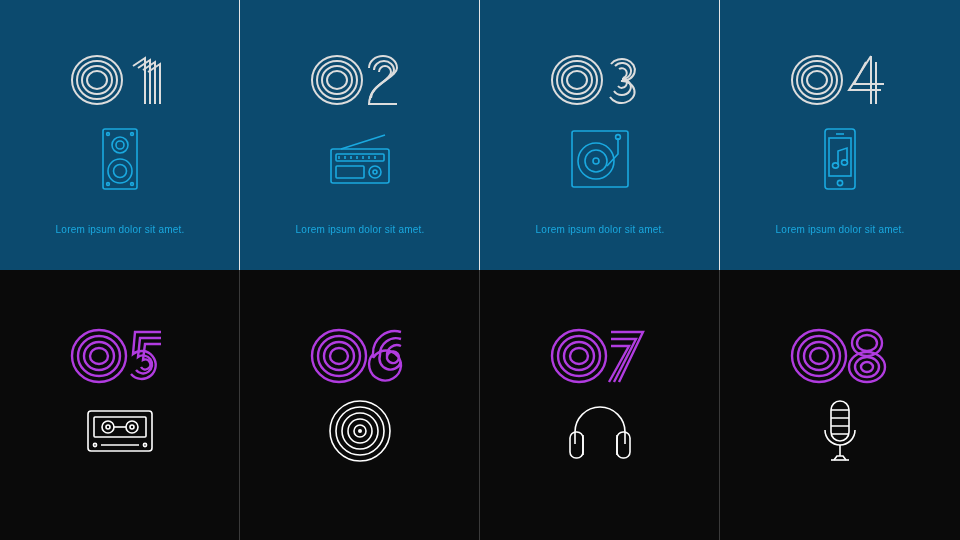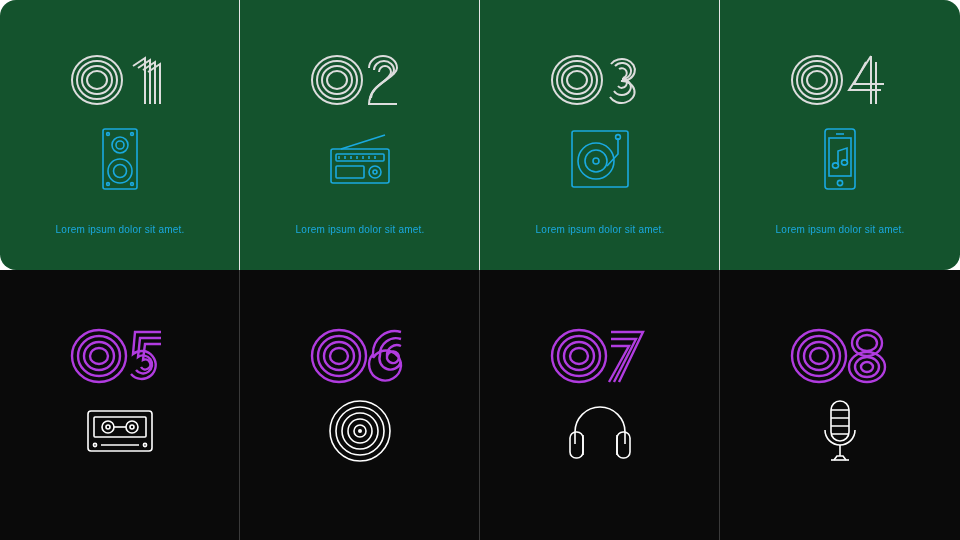--- a/index.html
+++ b/index.html
@@ -18,21 +18,21 @@
     width: 960px;
     height: 540px;
   }
   .row {
     position: absolute;
     left: 0;
     width: 960px;
     height: 270px;
     display: flex;
   }
-  .row-top { top: 0; background: #14532d; border-radius: 16px; }
+  .row-top { top: 0; background: #0c4a6e; }
   .row-bottom { top: 270px; background: #0a0a0a; }
 
   .cell {
     position: relative;
     width: 240px;
     height: 270px;
     box-sizing: border-box;
     display: flex;
     flex-direction: column;
     align-items: center;

